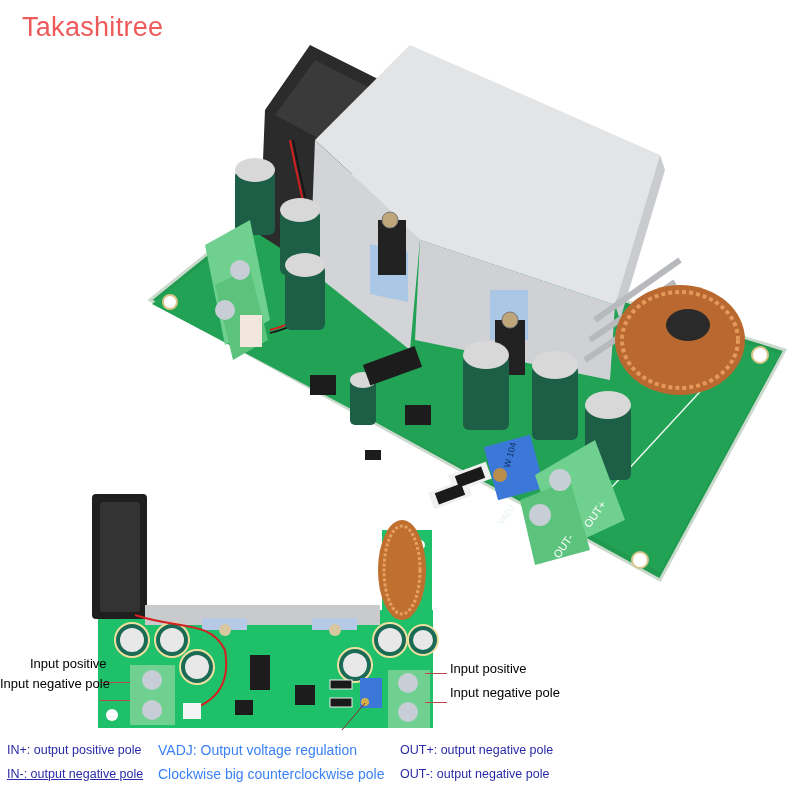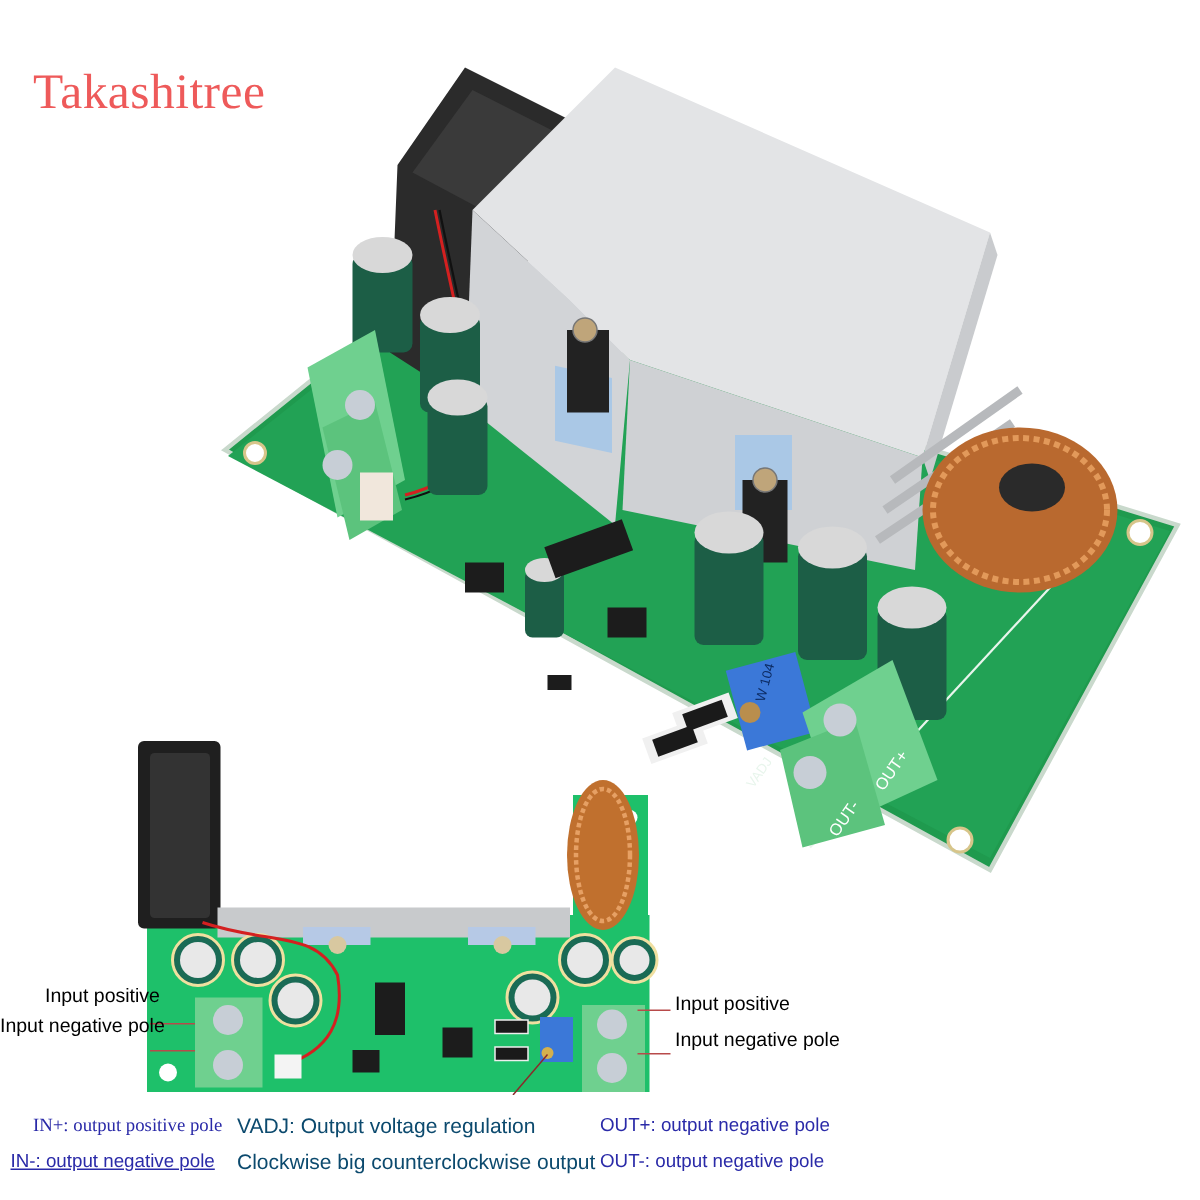--- a/index.html
+++ b/index.html
@@ -1,22 +1,22 @@
 <!DOCTYPE html>
 <html><head>
 <meta charset="utf-8">
 <style>
   html,body{margin:0;padding:0;background:#fff;}
   body{width:800px;height:800px;position:relative;overflow:hidden;font-family:"Liberation Sans",sans-serif;}
   .abs{position:absolute;}
-  .brand{left:22px;top:12px;font-size:33px;color:#ee5a5a;letter-spacing:0.3px;font-family:Liberation Serif, serif;margin-top:32px;}
+  .brand{left:22px;top:12px;font-size:27px;color:#ee5a5a;letter-spacing:0.3px;font-family:Liberation Sans, sans-serif;}
   
   .label-red{color:#000000;font-size:13px;white-space:nowrap;}
   .label-blue{color:#2a2aa8;font-size:12.5px;white-space:nowrap;}
-  .label-red-lg{color:#0c4a6e;font-size:14px;white-space:nowrap;}
+  .label-red-lg{color:#3b82f6;font-size:14px;white-space:nowrap;}
   .leader{position:absolute;height:1px;background:#b84a4a;}
 </style>
 </head>
 <body>
 
 <div class="abs brand">Takashitree</div>
 
 <div class="abs" style="left:140px;top:20px;width:660px;height:580px;">
   <svg width="660" height="580" viewBox="0 0 660 580">
 
@@ -180,18 +180,18 @@
 <div class="leader" style="left:100px;top:700px;width:30px;"></div>
 <div class="leader" style="left:425px;top:673px;width:22px;"></div>
 <div class="leader" style="left:425px;top:702px;width:22px;"></div>
 
 <div class="abs label-red" style="left:30px;top:656px;">Input positive</div>
 <div class="abs label-red" style="left:0px;top:676px;">Input negative pole</div>
 
 <div class="abs label-red" style="left:450px;top:661px;">Input positive</div>
 <div class="abs label-red" style="left:450px;top:685px;">Input negative pole</div>
 
-<div class="abs label-blue" style="left:22px;top:743px;font-family:Liberation Serif, serif;">IN+: output positive pole</div>
+<div class="abs label-blue" style="left:7px;top:743px;">IN+: output positive pole</div>
 <div class="abs label-blue" style="left:7px;top:767px;text-decoration:underline;">IN-: output negative pole</div>
 <div class="abs label-red-lg" style="left:158px;top:742px;">VADJ: Output voltage regulation</div>
-<div class="abs label-red-lg" style="left:158px;top:766px;">Clockwise big counterclockwise output</div>
+<div class="abs label-red-lg" style="left:158px;top:766px;">Clockwise big counterclockwise pole</div>
 <div class="abs label-blue" style="left:400px;top:743px;">OUT+: output negative pole</div>
 <div class="abs label-blue" style="left:400px;top:767px;">OUT-: output negative pole</div>
 
 </body></html>

